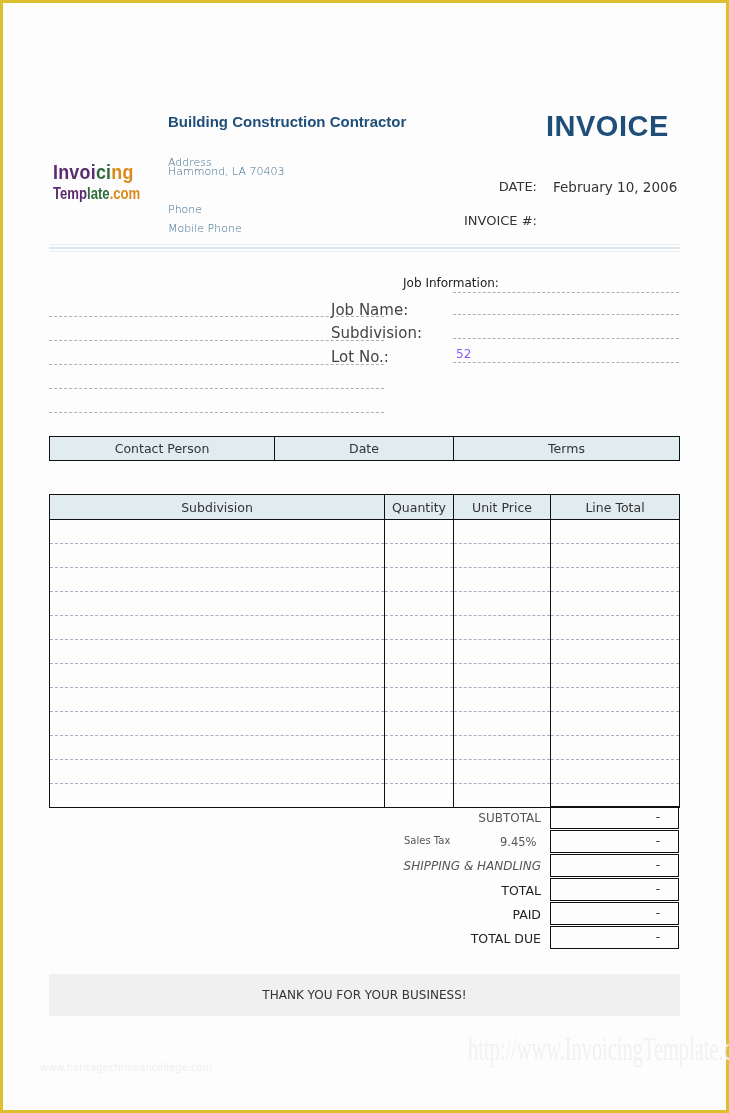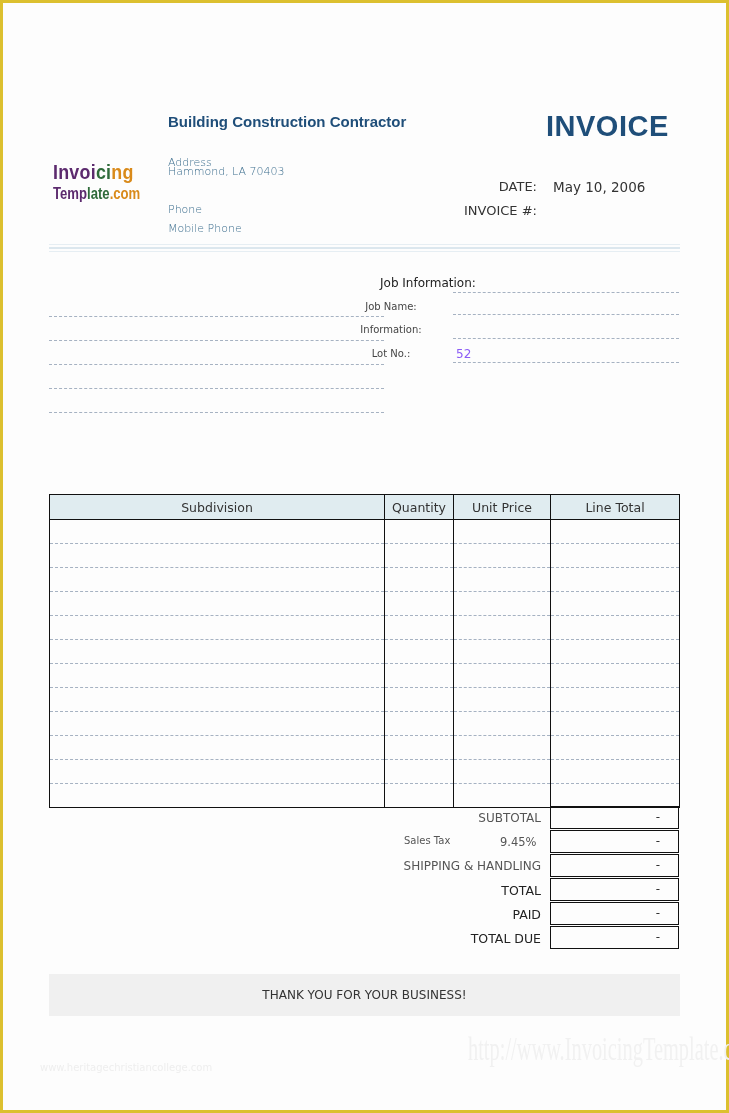--- a/index.html
+++ b/index.html
@@ -21,26 +21,26 @@
     .invoice-title {
       left: 546px; top: 110px; font-family: "Liberation Sans", sans-serif;
       font-weight: bold; font-size: 29px; color: #1f4e79; letter-spacing: 0.5px;
     }
     .logo { left: 53px; top: 160px; width: 108px; font-family: "Liberation Sans", sans-serif; font-weight: bold; }
     .logo .l1 { font-size: 21px; letter-spacing: 0.3px; line-height: 24px; transform: scaleX(0.85); transform-origin: left; white-space: nowrap; }
     .logo .l2 { font-size: 16px; line-height: 20px; transform: scaleX(0.82); transform-origin: left; white-space: nowrap; }
     .addr-line { left: 168px; font-size: 11px; color: #3e6f8f; font-weight: 300; white-space: nowrap; }
     .date-label { left: 470px; top: 179px; width: 67px; text-align: right; font-size: 13px; color: #333; }
     .date-value { left: 553px; top: 179px; font-size: 13.5px; color: #333; }
-    .invno-label { left: 440px; top: 203px; width: 97px; text-align: right; font-size: 13px; color: #333; }
+    .invno-label { left: 440px; top: 213px; width: 97px; text-align: right; font-size: 13px; color: #333; }
     .sep { left: 49px; width: 631px; height: 1px; }
     .dotline { border-bottom: 1px dashed #a6b2c2; height: 0; }
-    .job-label { width: 120px; text-align: center; font-size: 10px; color: #444; white-space: nowrap; }
+    .job-label { width: 120px; text-align: left; font-size: 15px; color: #444; white-space: nowrap; }
     .job-value { font-size: 12px; color: #8b5cf6; }
-    .job-heading { left: 380px; top: 276px; width: 142px; text-align: left; font-size: 12px; color: #222; }
+    .job-heading { left: 380px; top: 276px; width: 142px; text-align: center; font-size: 12px; color: #222; }
     table { border-collapse: collapse; position: absolute; font-size: 12px; }
     table td, table th { font-weight: normal; text-align: center; color: #333; padding: 0; }
     .contact-table { left: 49px; top: 436px; width: 631px; border: 1px solid #111; }
     .contact-table th { background: #e0ecf0; height: 23px; border: 1px solid #111; font-size: 12.5px; }
     .contact-table td { height: 24px; border: 1px solid #111; font-size: 11.5px; color: #555; }
     .items { left: 49px; top: 494px; width: 631px; border: 1px solid #111; }
     .items th { background: #e0ecf0; height: 24px; border: 1px solid #111; font-size: 12.5px; }
     .items td { height: 23px; border-left: 1px solid #111; border-right: 1px solid #111; border-bottom: 1px dashed #a6b2c2; }
     .items tr:last-child td { border-bottom: 1px solid #111; }
     .totals-label { right: 188px; width: 200px; text-align: right; font-size: 12px; color: #555; white-space: nowrap; }
@@ -70,48 +70,53 @@
     <span style="color:#5c2a6e">Temp</span><span style="color:#2f6b3a">late</span><span style="color:#d98a1a">.com</span>
   </div>
 </div>
 
 <div class="abs addr-line" style="top:156px">Address</div>
 <div class="abs addr-line" style="top:165px">Hammond, LA  70403</div>
 <div class="abs addr-line" style="top:203px">Phone</div>
 <div class="abs addr-line" style="top:222px">Mobile Phone</div>
 
 <div class="abs date-label">DATE:</div>
-<div class="abs date-value">May 10, 2006</div>
+<div class="abs date-value">February 10, 2006</div>
 <div class="abs invno-label">INVOICE #:</div>
 <div class="abs" style="left:553px;top:203px;width:120px;height:16px;font-size:13px;"></div>
 
 <div class="abs sep" style="top:244px;background:#e6eef3;"></div>
 <div class="abs sep" style="top:247px;background:#dce7ee;height:2px;"></div>
 <div class="abs sep" style="top:251px;background:#e6eef3;"></div>
 
 <div class="abs dotline" style="left:49px;top:316px;width:335px;"></div>
 <div class="abs dotline" style="left:49px;top:340px;width:335px;"></div>
 <div class="abs dotline" style="left:49px;top:364px;width:335px;"></div>
 <div class="abs dotline" style="left:49px;top:388px;width:335px;"></div>
 <div class="abs dotline" style="left:49px;top:412px;width:335px;"></div>
 
 <div class="abs job-heading">Job Information:</div>
 <div class="abs dotline" style="left:453px;top:292px;width:226px;"></div>
 
 <div class="abs job-label" style="left:331px;top:301px;">Job Name:</div>
 <div class="abs dotline job-value" style="left:453px;top:300px;width:226px;height:15px;padding-left:3px;box-sizing:border-box;"></div>
 
-<div class="abs job-label" style="left:331px;top:324px;">Information:</div>
+<div class="abs job-label" style="left:331px;top:324px;">Subdivision:</div>
 <div class="abs dotline job-value" style="left:453px;top:324px;width:226px;height:15px;padding-left:3px;box-sizing:border-box;"></div>
 
 <div class="abs job-label" style="left:331px;top:348px;">Lot No.:</div>
 <div class="abs dotline job-value" style="left:453px;top:347px;width:226px;height:16px;padding-left:3px;box-sizing:border-box;">52</div>
 
 <table class="contact-table">
   <tbody>
+      <tr>
+    <th style="width:224px">Contact Person</th>
+    <th style="width:178px">Date</th>
+    <th>Terms</th>
+  </tr>
 </tbody>
   </table>
 
 <table class="items">
   <tbody>
       <tr>
     <th style="width:334px">Subdivision</th>
     <th style="width:68px">Quantity</th>
     <th style="width:96px">Unit Price</th>
     <th>Line Total</th>
@@ -195,21 +200,21 @@
 <div class="abs totals-box" style="top:806px;">
     <span>-</span>
   </div>
 
 <div class="abs" style="left:404px;top:835px;font-size:10px;color:#555;">Sales Tax</div>
 <div class="abs" style="left:500px;top:835px;font-size:11.5px;color:#555;">9.45%</div>
 <div class="abs totals-box" style="top:830px;">
     <span>-</span>
   </div>
 
-<div class="abs totals-label" style="top:859px;">SHIPPING &amp; HANDLING</div>
+<div class="abs totals-label" style="top:859px;font-style:italic;">SHIPPING &amp; HANDLING</div>
 <div class="abs totals-box" style="top:854px;">
     <span>-</span>
   </div>
 
 <div class="abs totals-label bold" style="top:883px;">TOTAL</div>
 <div class="abs totals-box" style="top:878px;">
     <span>-</span>
   </div>
 
 <div class="abs totals-label bold" style="top:907px;">PAID</div>

